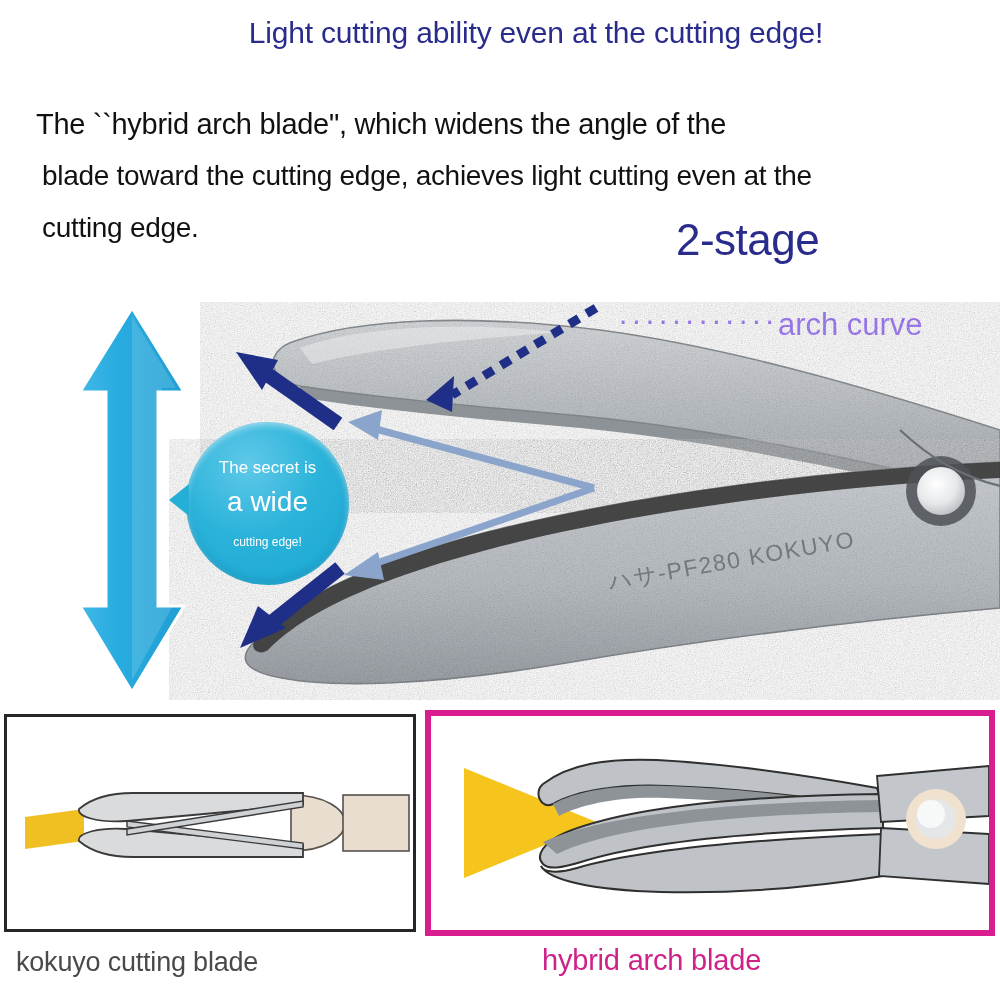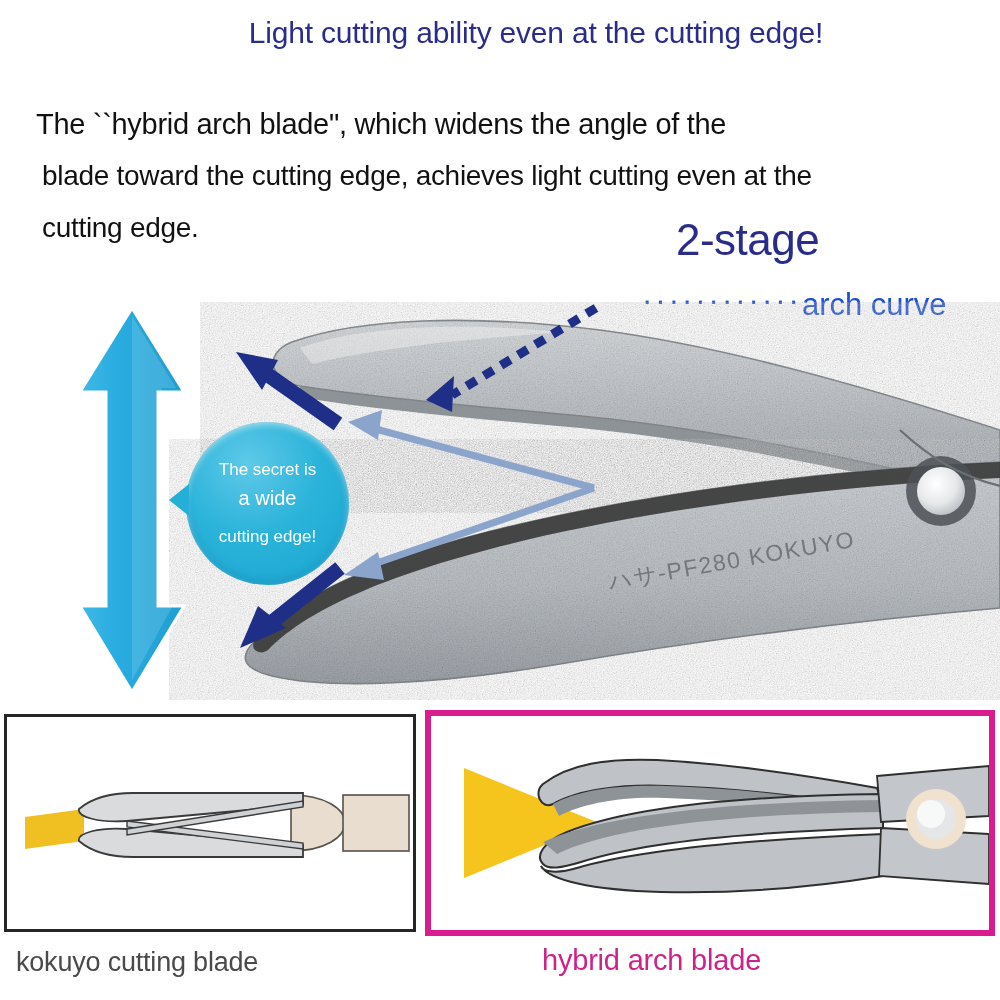--- a/index.html
+++ b/index.html
@@ -52,26 +52,25 @@
     left: 676px;
     top: 215px;
     font-size: 44px;
     color: #2a2c8c;
     white-space: nowrap;
     letter-spacing: -0.5px;
   }
   #arch-curve-wrap {
     position: absolute;
     left: 618px;
-    top: 287px;
+    top: 307px;
     font-size: 31px;
-    color: #1d4ed8;
+    color: #8b5cf6;
     white-space: nowrap;
     letter-spacing: 0px;
-    margin-left: 24px;
   }
   #arch-curve-wrap .dots {
     letter-spacing: 3px;
     font-size: 31px;
     position: relative;
     top: -4px;
   }
 
   
   #photo-stage {
@@ -96,22 +95,22 @@
                 inset 0 -4px 8px rgba(0,70,110,0.18);
     color: #ffffff;
     text-align: right;
     display: flex;
     flex-direction: column;
     justify-content: center;
     align-items: center;
     line-height: 1.18;
   }
   #bubble .bl1 { font-size: 17px; margin-bottom: 7px; }
-  #bubble .bl2 { font-size: 20px; margin-bottom: 17px; }
-  #bubble .bl3 { font-size: 17px; }
+  #bubble .bl2 { font-size: 28px; margin-bottom: 17px; }
+  #bubble .bl3 { font-size: 12px; }
   
   #bubble::before {
     content: "";
     position: absolute;
     left: -17px;
     top: 62px;
     width: 0; height: 0;
     border-top: 16px solid transparent;
     border-bottom: 16px solid transparent;
     border-right: 20px solid #24afd7;

